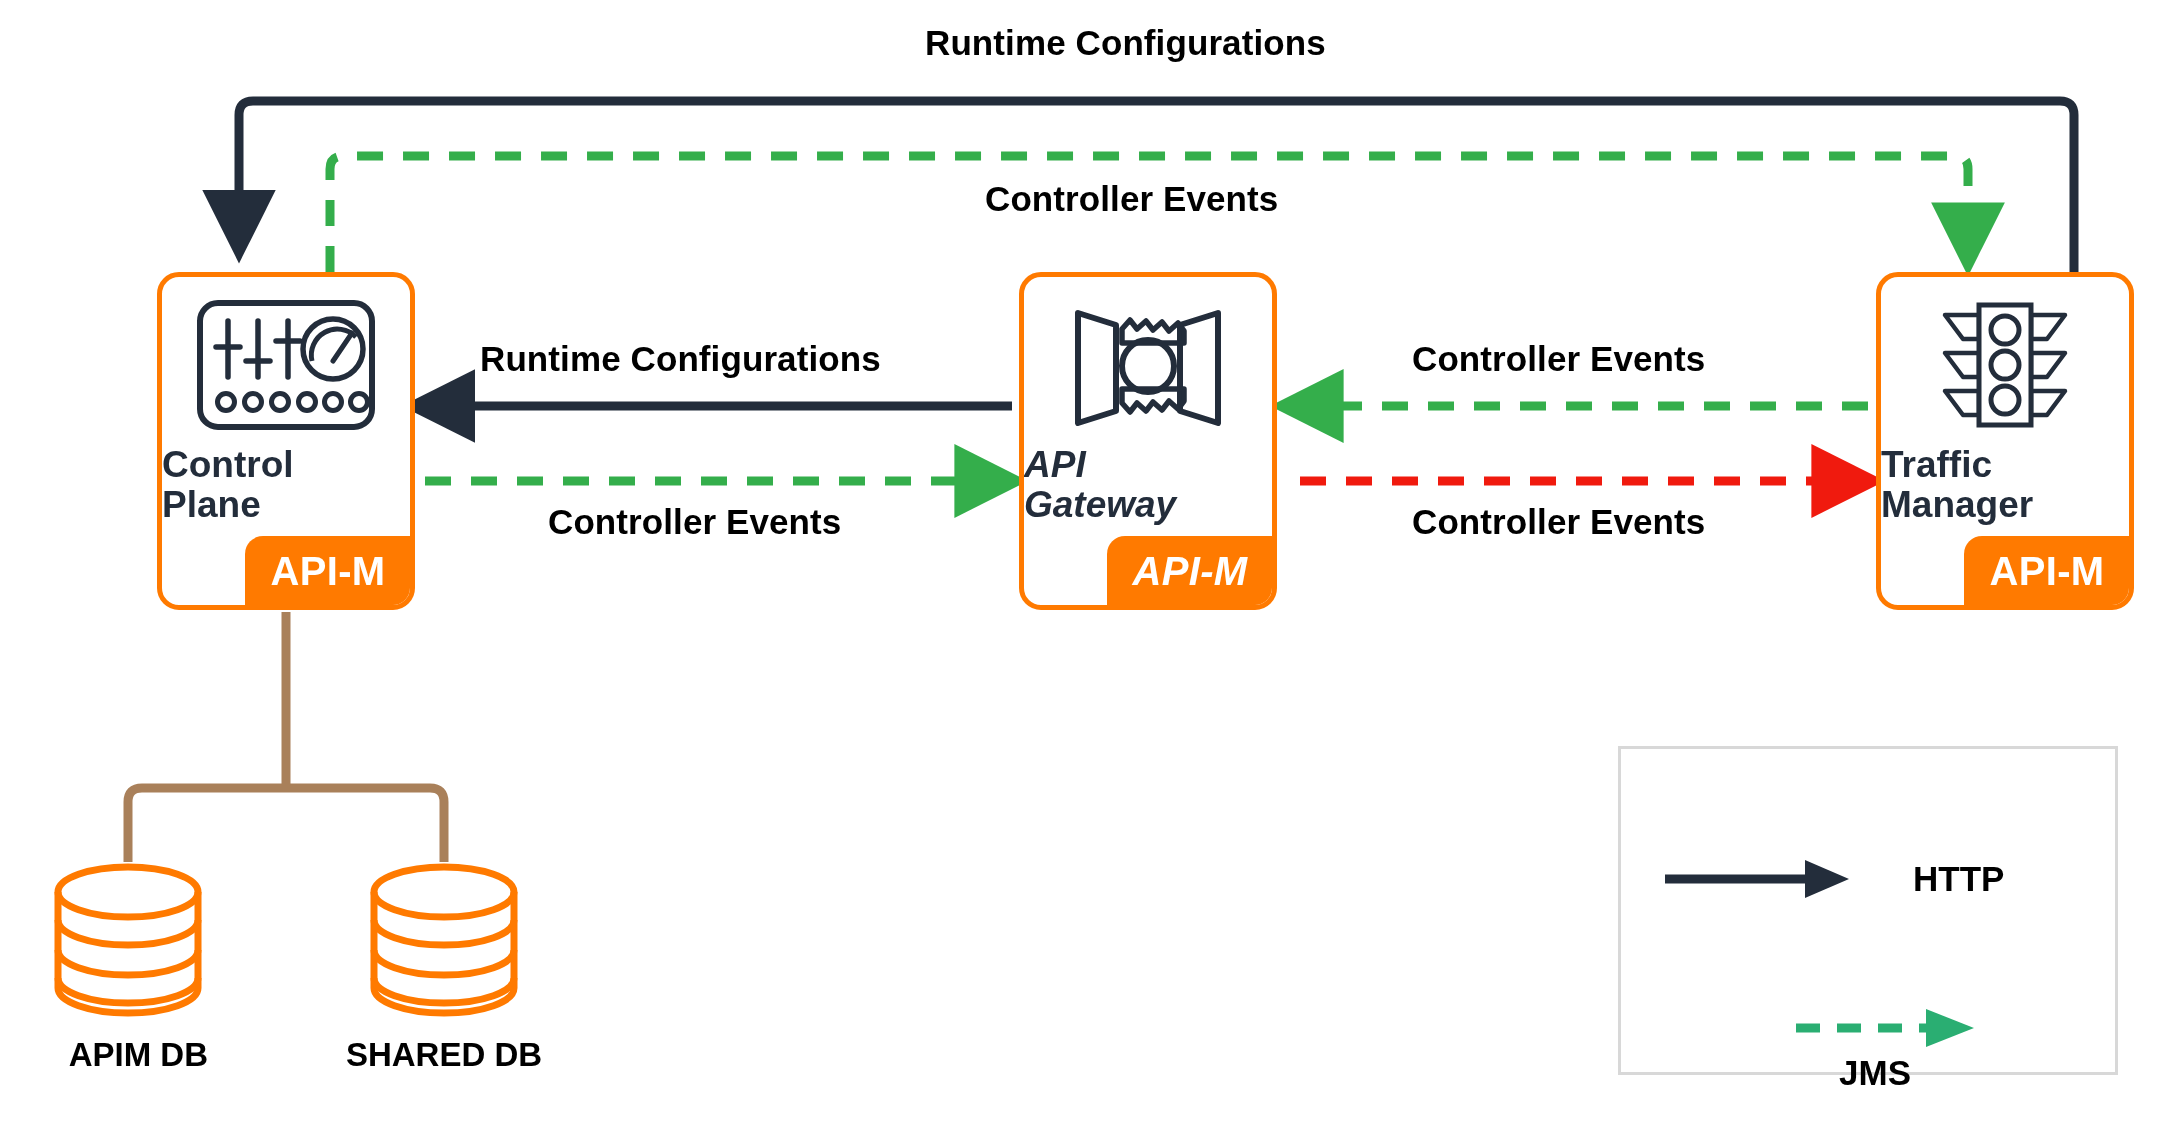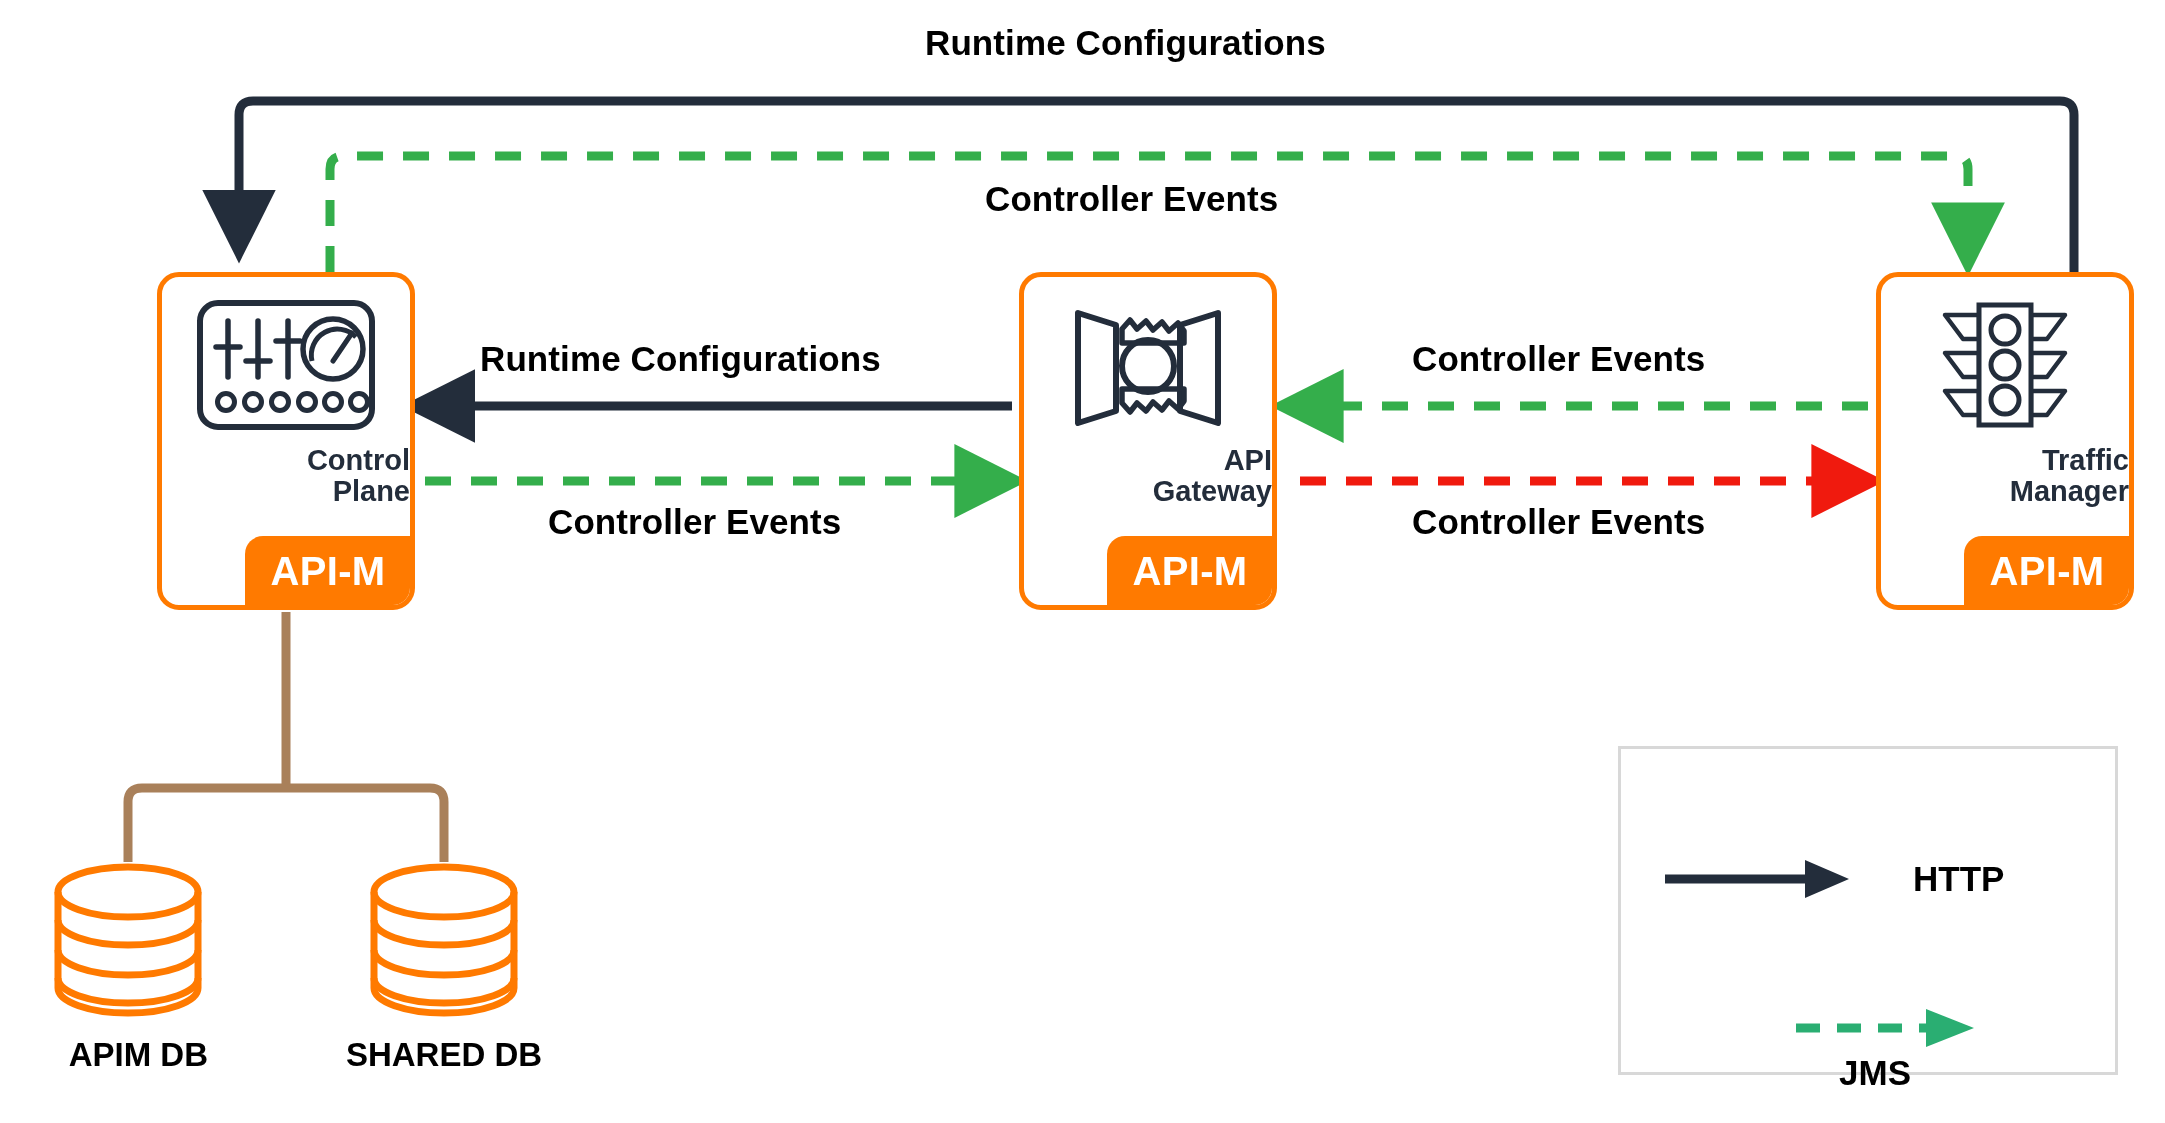--- a/index.html
+++ b/index.html
@@ -7,22 +7,22 @@
   #stage{position:relative;width:2165px;height:1123px;background:#ffffff;overflow:hidden;}
   #wires{position:absolute;left:0;top:0;width:2165px;height:1123px;}
 
   .edge-label{position:absolute;color:#000;font-weight:700;white-space:nowrap;
               font-family:"Liberation Sans",sans-serif;letter-spacing:.1px;}
 
   .node{position:absolute;width:258px;height:338px;border:5px solid #FF7A00;
         border-radius:22px;background:#ffffff;box-sizing:border-box;overflow:hidden;}
   .node-icon{position:absolute;left:0;right:0;top:18px;height:140px;
              display:flex;align-items:center;justify-content:center;}
-  .node-title{position:absolute;left:0;right:0;top:168px;text-align:right;
-              color:#232D3B;font-size:29px;font-weight:700;line-height:1.08;}
+  .node-title{position:absolute;left:0;right:0;top:168px;text-align:left;
+              color:#232D3B;font-size:37px;font-weight:700;line-height:1.08;}
   .apim-badge{position:absolute;right:-1px;bottom:-1px;width:166px;height:70px;
               background:#FF7A00;border-radius:18px 0 18px 0;color:#fff;
               display:flex;align-items:center;justify-content:center;
               font-size:40px;font-weight:600;letter-spacing:.3px;}
 
   .db-label{position:absolute;color:#000;font-size:33px;font-weight:700;
             text-align:center;white-space:nowrap;}
 
   #legend{position:absolute;left:1618px;top:746px;width:500px;height:329px;
           border:3px solid #d8d8d8;background:#fff;box-sizing:border-box;}
@@ -96,21 +96,21 @@
         </g>
       </svg>
     </div>
     <div class="node-title">
       <div>Control</div>
       <div>Plane</div>
     </div>
     <div class="apim-badge">API-M</div>
   </div>
 
-  <div class="node" style="left:1019px;top:272px;">
+  <div class="node" style="left:1019px;top:272px;font-style:italic;">
     <div class="node-icon">
       <svg width="160" height="132" viewBox="0 0 160 132">
         <path d="M10,14 L48,26 L48,112 L10,124 Z" fill="none" stroke="#232D3B" stroke-width="6" stroke-linejoin="round"></path>
         <path d="M150,14 L112,26 L112,112 L150,124 Z" fill="none" stroke="#232D3B" stroke-width="6" stroke-linejoin="round"></path>
         <path d="M54,30 l8,-9 l7,9 l9,-8 l7,9 l9,-8 l7,9 l9,-8 l6,8 l0,12 l-62,0 z" fill="none" stroke="#232D3B" stroke-width="5.5" stroke-linejoin="round"></path>
         <path d="M54,104 l8,9 l7,-9 l9,8 l7,-9 l9,8 l7,-9 l9,8 l6,-8 l0,-12 l-62,0 z" fill="none" stroke="#232D3B" stroke-width="5.5" stroke-linejoin="round"></path>
         <circle cx="80" cy="67" r="26" fill="none" stroke="#232D3B" stroke-width="6"></circle>
       </svg>
     </div>
     <div class="node-title">

